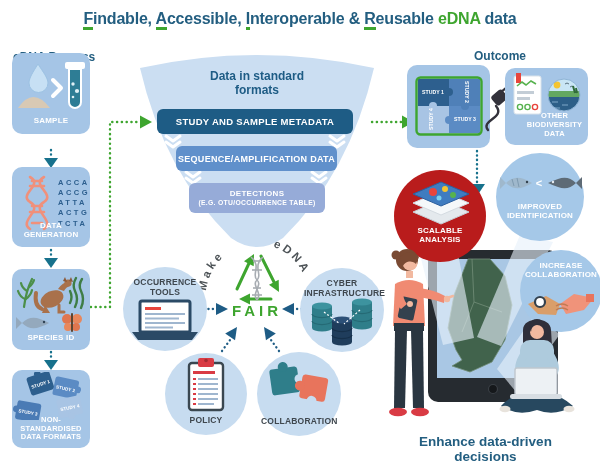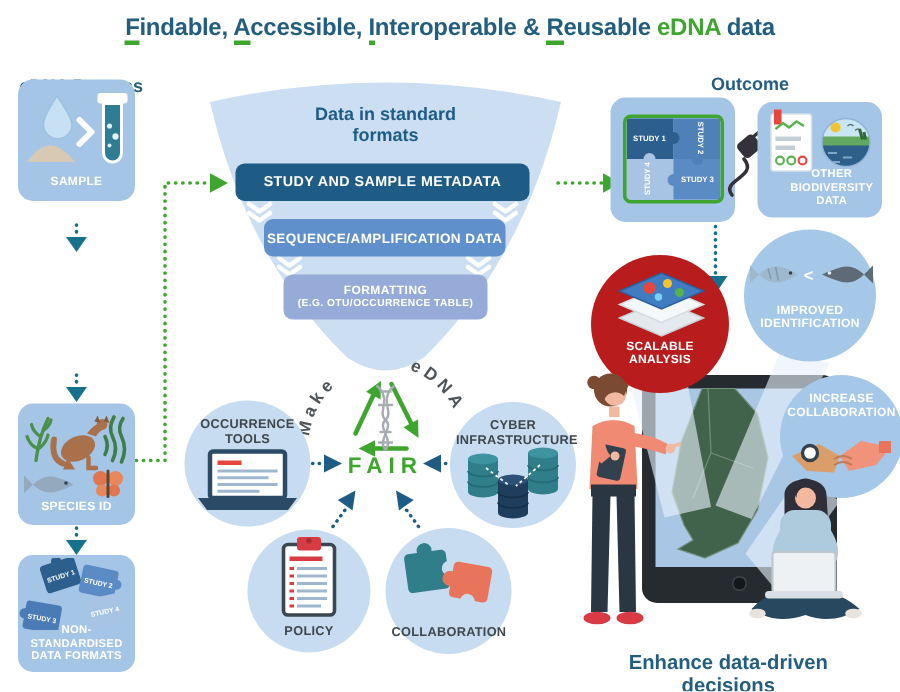--- a/index.html
+++ b/index.html
@@ -171,20 +171,41 @@
         <rect x="53" y="4" width="20" height="7" rx="2" fill="#fff"></rect>
         <path d="M57,11 h12 v33 a6,6 0 0 1 -12,0 Z" fill="#2E7D95" stroke="#fff" stroke-width="2"></path>
         <circle cx="61" cy="26" r="1.7" fill="#DFF0F6"></circle>
           <circle cx="65" cy="33" r="2.1" fill="#DFF0F6"></circle>
         <circle cx="61" cy="39" r="1.3" fill="#DFF0F6"></circle>
       </g>
     </svg>
     <div class="lbl" style="bottom:9px;">SAMPLE</div>
   </div>
 
+  <div class="pbox" style="left:12px;top:167px;height:80px;z-index:4;">
+    <svg width="36" height="56" viewBox="0 0 36 56" style="position:absolute;left:8px;top:8px;">
+      <g stroke="#F0907B" stroke-width="2.6" fill="none" stroke-linecap="round">
+        <path d="M10,2 C24,10 -2,19 10,27 C24,35 -2,46 10,54"></path>
+        <path d="M24,2 C10,10 36,19 24,27 C10,35 36,46 24,54"></path>
+        <path d="M12,6 H22"></path>
+          <path d="M10,11 H24"></path>
+          <path d="M12,31 H22"></path>
+          <path d="M10,37 H24"></path>
+          <path d="M12,48 H22"></path>
+      </g>
+    </svg>
+    <div class="seq" style="left:46px;top:11px;">
+      <div>ACCA</div>
+      <div>ACCG</div>
+      <div>ATTA</div>
+      <div>ACTG</div>
+      <div>TCTA</div>
+    </div>
+    <div class="lbl" style="bottom:8px;">DATA GENERATION</div>
+  </div>
 
   <div class="pbox" style="left:12px;top:269px;height:81px;z-index:4;">
     <svg width="78" height="62" viewBox="0 0 78 62" style="margin-top:4px;">
       <g stroke="#4C8F4A" stroke-width="2.2" stroke-linecap="round" fill="none">
         <path d="M12,34 Q14,18 20,6"></path>
           <path d="M13,26 Q8,24 6,18"></path>
           <path d="M15,18 Q10,15 9,10"></path>
         <path d="M14,26 Q19,22 20,17"></path>
           <path d="M17,14 Q21,11 22,7"></path>
       </g>
@@ -246,21 +267,21 @@
   </div>
 
   <div class="funnel-title" style="z-index:4;">Data in standard formats</div>
   <div class="bar" style="left:157px;top:109px;width:196px;height:25px;background:#1E5C85;font-size:9.5px;z-index:4;">
     <span>STUDY AND SAMPLE METADATA</span>
   </div>
   <div class="bar" style="left:176px;top:146px;width:161px;height:25px;background:#6090CB;font-size:9px;z-index:4;">
     <span>SEQUENCE/AMPLIFICATION DATA</span>
   </div>
   <div class="bar" style="left:189px;top:183px;width:136px;height:30px;background:#96ABD8;font-size:8px;line-height:1.25;z-index:4;">
-    <span>FORMATTING</span>
+    <span>DETECTIONS</span>
     <span style="font-size:6.8px;">(E.G. OTU/OCCURRENCE TABLE)</span>
   </div>
 
   <div class="fair-word" style="z-index:4;">FAIR</div>
 
   <div class="circ" style="left:123px;top:267px;width:84px;height:84px;background:#C7DCF0;z-index:4;">
     <div class="clab dark" style="top:11px;">OCCURRENCE TOOLS</div>
     <svg width="84" height="48" viewBox="0 0 84 48" style="position:absolute;left:0;top:32px;">
       <rect x="17" y="2" width="50" height="31" rx="2" fill="#fff" stroke="#2B4A66" stroke-width="3"></rect>
       <rect x="22" y="8" width="16" height="3" fill="#E8453C"></rect>

